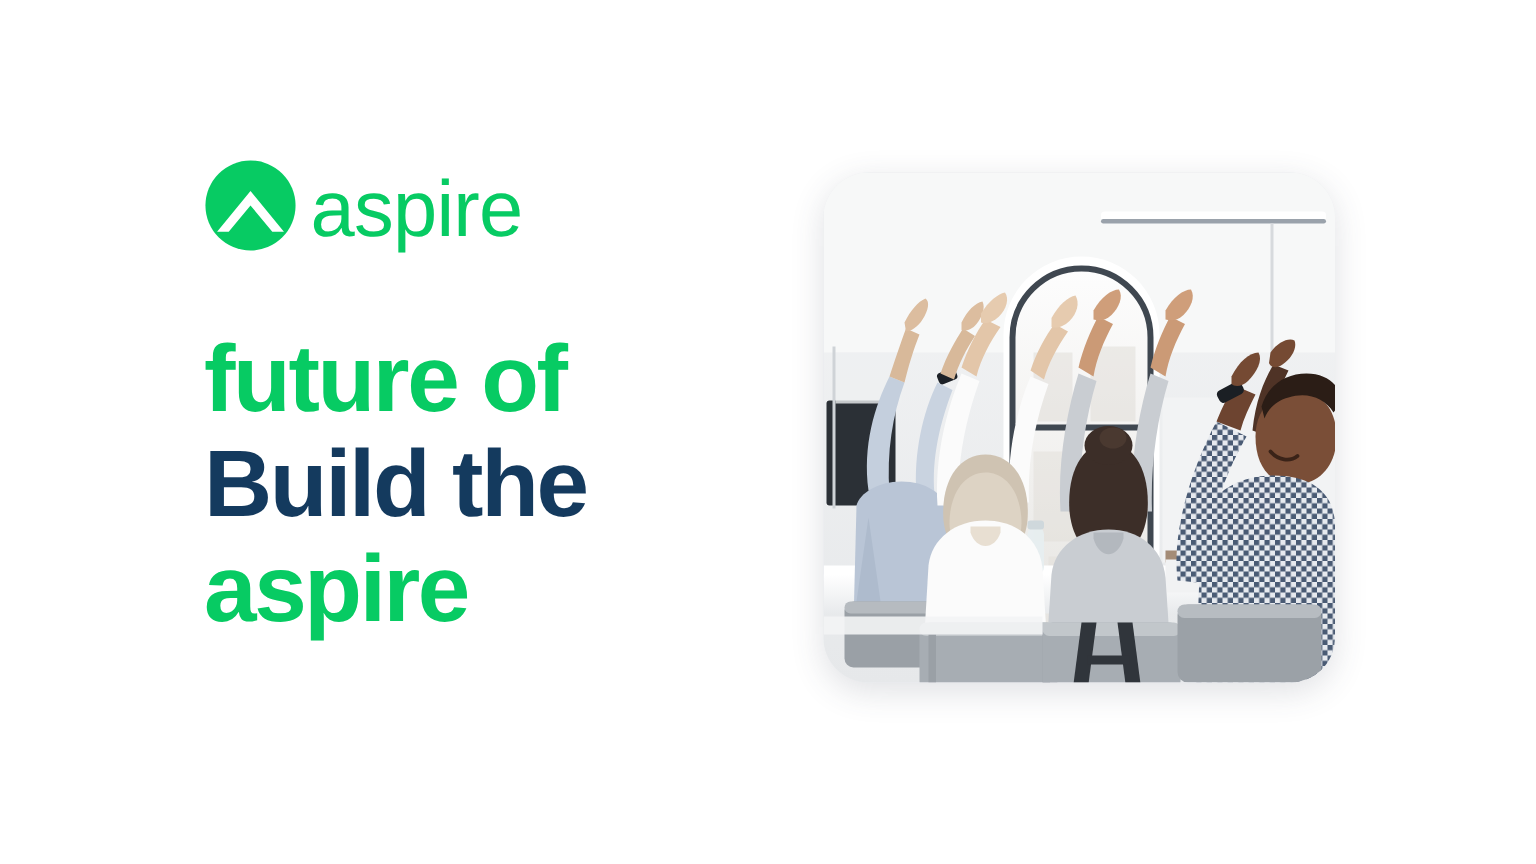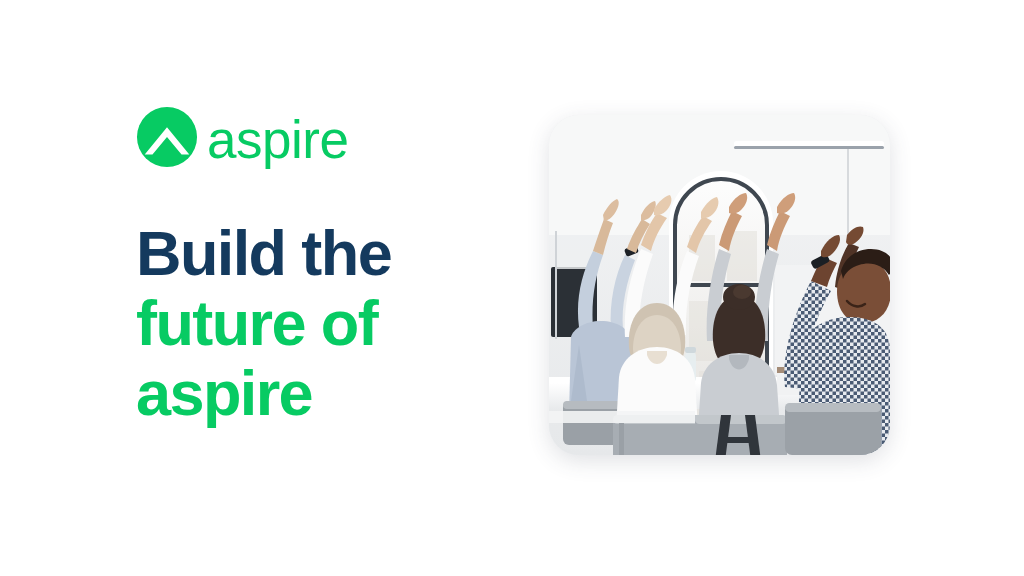--- a/index.html
+++ b/index.html
@@ -83,22 +83,22 @@
             <path d="M32 22 L55 50 L47 50 L32 32 L17 50 L9 50 Z" fill="#000"></path>
           </mask>
         </defs>
 
         <circle cx="32" cy="32" r="31" fill="#07CB63" mask="url(#chevron-cut)"></circle>
       </svg>
       <span class="brand-name">aspire</span>
     </div>
 
     <div class="headline">
+      <span class="line line-2">future of</span>
       <span class="line line-1">Build the</span>
-      <span class="line line-2">future of</span>
       <span class="line line-3">aspire</span>
     </div>
 
   </div>
 
   <div class="photo-card">
     <svg class="photo-svg" viewBox="0 0 341 340" preserveAspectRatio="xMidYMid slice" aria-hidden="true">
       <defs>
         <linearGradient id="wallG" x1="0" y1="0" x2="0" y2="1">
           <stop offset="0%" stop-color="#f4f5f6"></stop>

